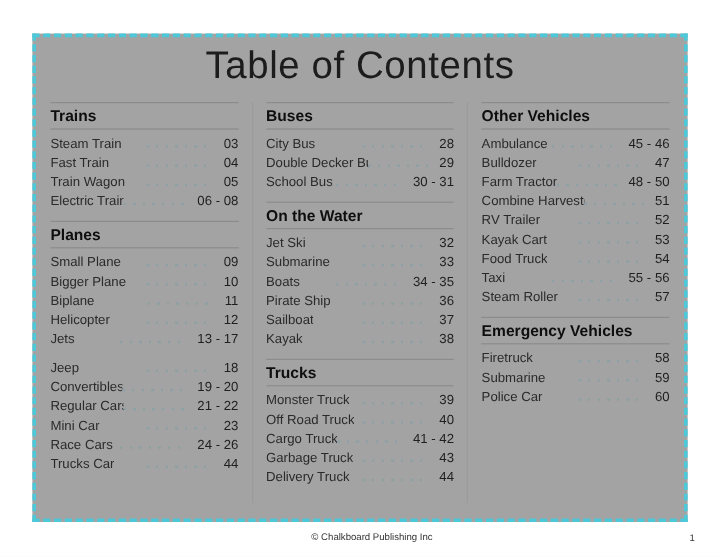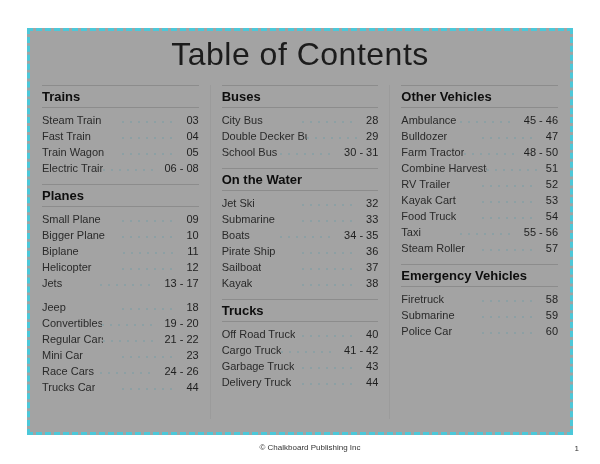--- a/index.html
+++ b/index.html
@@ -240,20 +240,25 @@
               <span class="entry-label">Kayak</span>
               <span class="leader"></span>
               <span class="entry-pages">38</span>
             </div>
           </div>
         </div>
         <div class="section">
           <div class="section-title">Trucks</div>
           <div class="entries">
             <div class="entry">
+              <span class="entry-label">Monster Truck</span>
+              <span class="leader"></span>
+              <span class="entry-pages">39</span>
+            </div>
+            <div class="entry">
               <span class="entry-label">Off Road Truck</span>
               <span class="leader"></span>
               <span class="entry-pages">40</span>
             </div>
             <div class="entry">
               <span class="entry-label">Cargo Truck</span>
               <span class="leader"></span>
               <span class="entry-pages">41 - 42</span>
             </div>
             <div class="entry">

